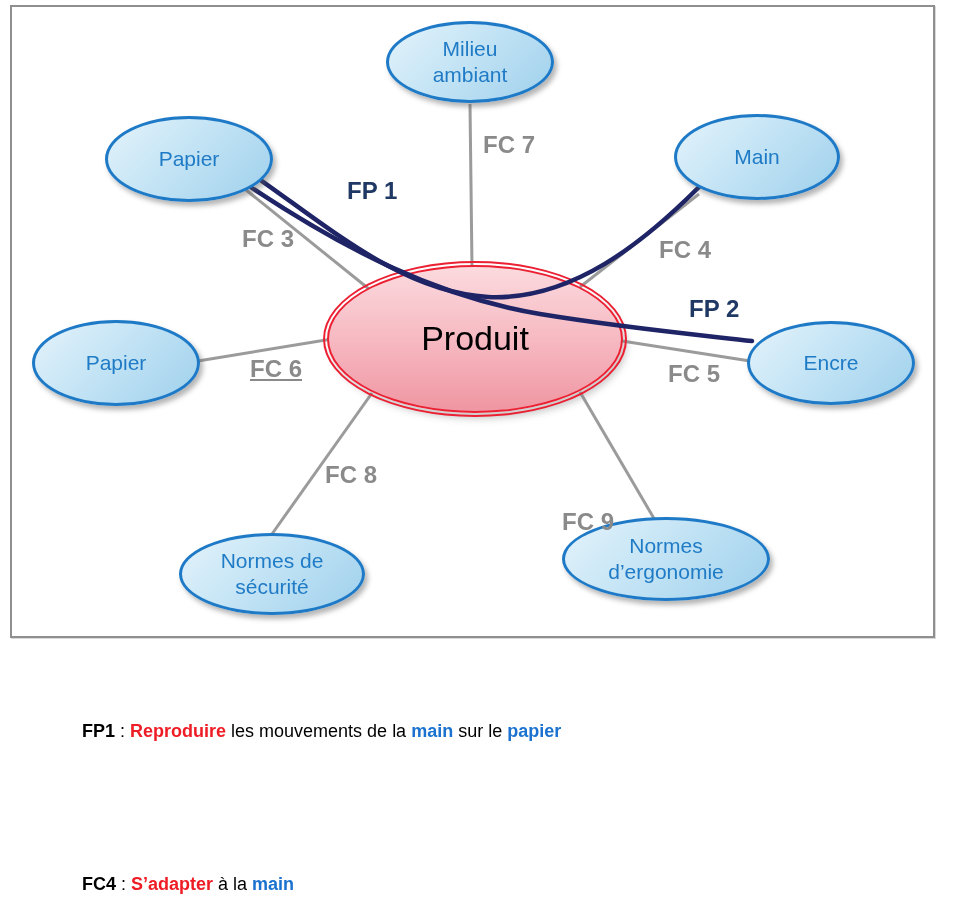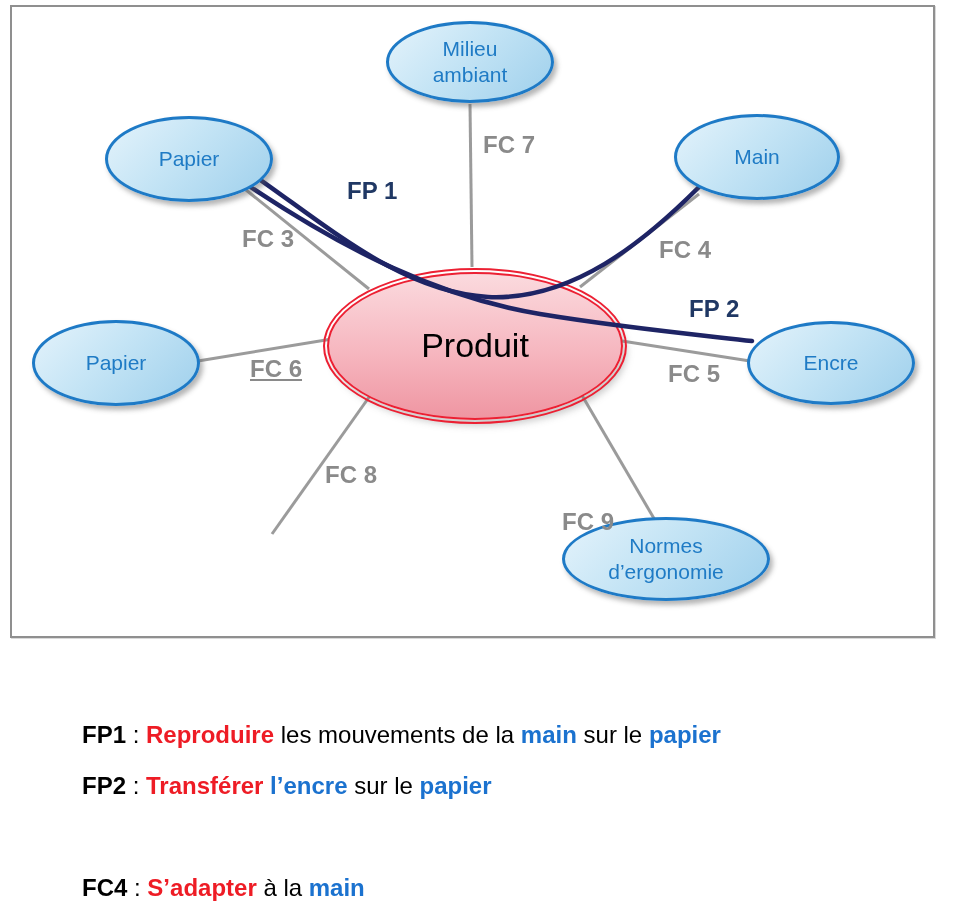--- a/index.html
+++ b/index.html
@@ -20,21 +20,21 @@
   .w100{max-width:100px;}
   .w120{max-width:122px;}
   .produit{background:linear-gradient(180deg,#fbdade 0%,#f6b6bf 55%,#ef96a2 100%);
         border:2px solid #ec2033;outline:2px solid #ec2033;outline-offset:2px;
         color:#000;font-size:34px;z-index:2;
         box-shadow:4px 6px 7px rgba(120,120,120,.38);}
   .edge-label{position:absolute;font-weight:bold;font-size:24px;color:#8a8a8a;
         z-index:5;white-space:nowrap;}
   .fp-label{color:#203864;}
   .caption-intro{position:absolute;left:6px;top:665px;font-size:20px;color:#000;white-space:nowrap;}
-  .stmt{position:absolute;left:82px;font-size:24px;color:#000;white-space:nowrap;}
+  .stmt{position:absolute;left:82px;font-size:18px;color:#000;white-space:nowrap;}
   .stmt .lbl{font-weight:bold;color:#000;}
   .stmt .verb{font-weight:bold;color:#ee1c25;}
   .stmt .eme{font-weight:bold;color:#1b72cf;}
 </style>
 </head>
 <body>
 
 <div class="page">
 
   <div class="frame"></div>
@@ -44,21 +44,21 @@
       <line x1="470" y1="104" x2="472" y2="267"></line>
       <line x1="246" y1="190" x2="369" y2="289"></line>
       <line x1="699" y1="194" x2="580" y2="287"></line>
       <line x1="198" y1="361" x2="332" y2="339"></line>
       <line x1="622" y1="341" x2="750" y2="361"></line>
       <line x1="372" y1="393" x2="272" y2="534"></line>
       <line x1="580" y1="392" x2="666" y2="539"></line>
     </g>
   </svg>
 
-  <div class="node produit" style="left:327px;top:272px;width:296px;height:148px;">
+  <div class="node produit" style="left:327px;top:265px;width:296px;height:148px;">
     <span class="lbl">Produit</span>
   </div>
 
   <svg id="navy-layer" class="layer" width="954" height="917">
     <g stroke="#1e2465" stroke-width="4.5" fill="none" stroke-linecap="round">
       <path d="M 252,174 C 330,228 402,292 488,297 C 572,301 644,242 699,187"></path>
       <path d="M 249,186 C 345,250 438,297 540,314 C 625,328 700,335 752,341"></path>
     </g>
   </svg>
 
@@ -70,41 +70,41 @@
   </div>
   <div class="node" style="left:674px;top:114px;width:166px;height:86px;">
     <span class="lbl">Main</span>
   </div>
   <div class="node" style="left:32px;top:320px;width:168px;height:86px;">
     <span class="lbl">Papier</span>
   </div>
   <div class="node" style="left:747px;top:321px;width:168px;height:84px;">
     <span class="lbl">Encre</span>
   </div>
+  <div class="node" style="left:179px;top:533px;width:186px;height:82px;">
+    <span class="lbl w120">Normes de sécurité</span>
+  </div>
   <div class="node" style="left:562px;top:517px;width:208px;height:84px;">
     <span class="lbl w120">Normes d’ergonomie</span>
   </div>
 
   <div class="edge-label fp-label" style="left:347px;top:177px;">FP 1</div>
   <div class="edge-label fp-label" style="left:689px;top:295px;">FP 2</div>
   <div class="edge-label" style="left:242px;top:225px;">FC 3</div>
   <div class="edge-label" style="left:659px;top:236px;">FC 4</div>
   <div class="edge-label" style="left:668px;top:360px;">FC 5</div>
   <div class="edge-label" style="left:250px;top:355px;text-decoration:underline;">FC 6</div>
   <div class="edge-label" style="left:483px;top:131px;">FC 7</div>
   <div class="edge-label" style="left:325px;top:461px;">FC 8</div>
   <div class="edge-label" style="left:562px;top:478px;margin-top:30px;">FC 9</div>
 
 
   <div class="stmt" style="top:721px;">
     <span class="lbl">FP1</span><span> : </span><span class="verb">Reproduire</span><span> les mouvements de la </span><span class="eme">main</span><span> sur le </span><span class="eme">papier</span>
   </div>
 
-  <div class="stmt" style="top:772px;">
-    <span class="lbl">FP2</span><span> : </span><span class="verb">Transférer </span><span class="eme">l’encre</span><span> sur le </span><span class="eme">papier</span>
-  </div>
 
 
   <div class="stmt" style="top:874px;">
     <span class="lbl">FC4</span><span> : </span><span class="verb">S’adapter</span><span> à la </span><span class="eme">main</span>
   </div>
 
 </div>
 
 </body></html>

